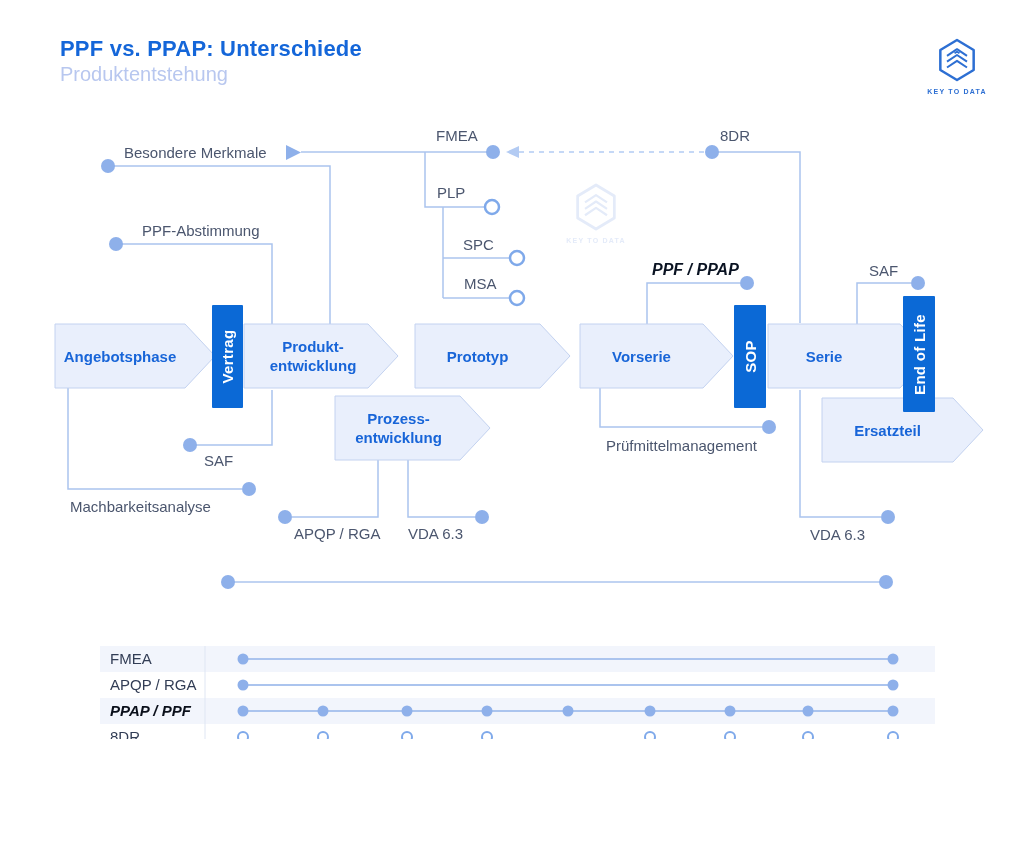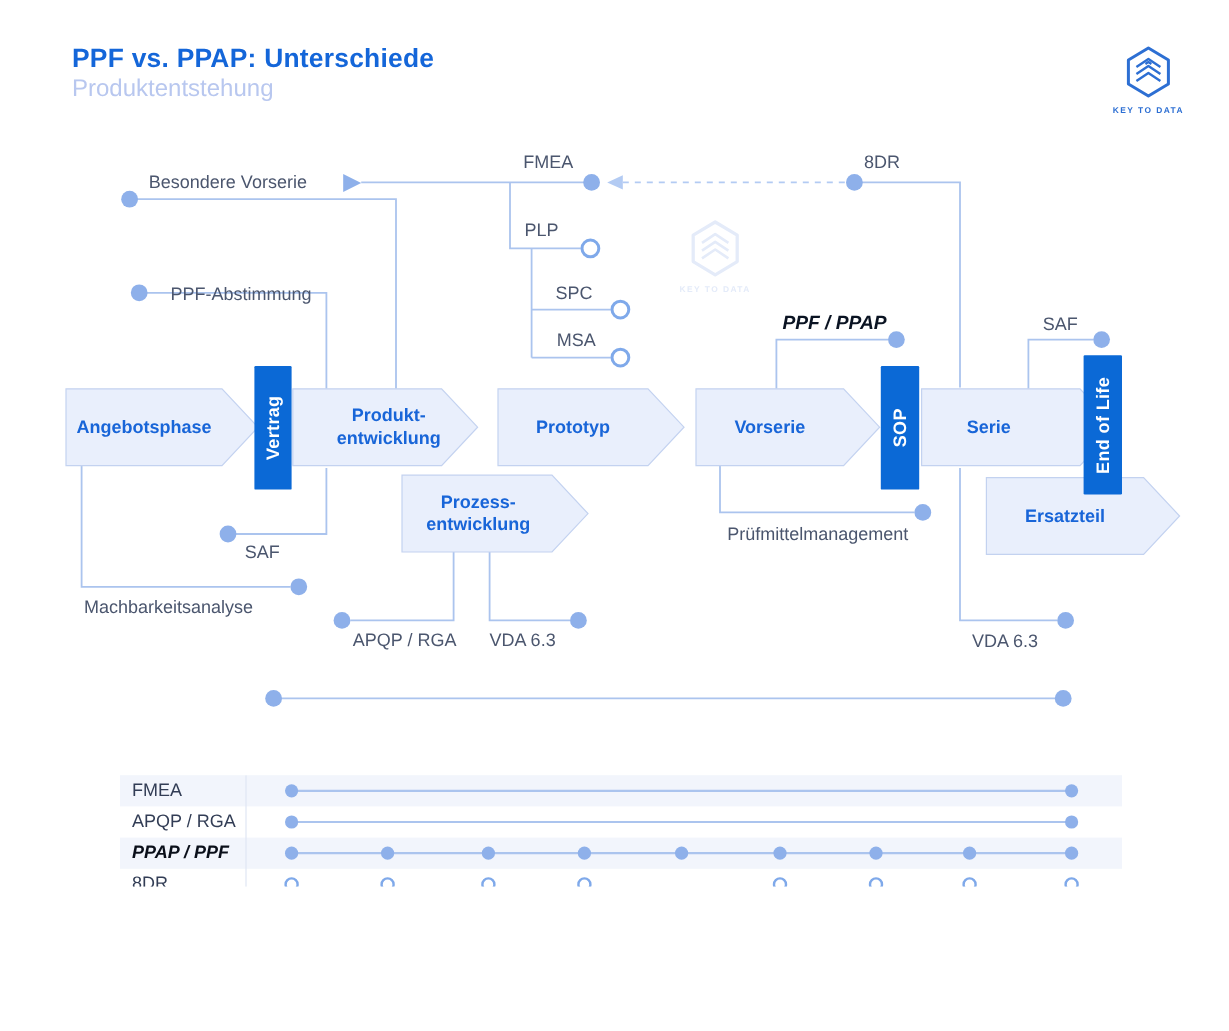--- a/index.html
+++ b/index.html
@@ -143,31 +143,31 @@
     <span>Vertrag</span>
   </div>
   <div class="bar" style="left:734px; top:305px; width:32px; height:103px;">
     <span>SOP</span>
   </div>
   <div class="bar" style="left:903px; top:296px; width:32px; height:116px;">
     <span>End of Life</span>
   </div>
 
   <div class="phase-label" style="left:55px;  top:347px; width:130px;">Angebotsphase</div>
-  <div class="phase-label" style="left:251px; top:337px; width:122px;padding-left:24px;">Produkt-
+  <div class="phase-label" style="left:240px; top:337px; width:122px;padding-left:24px;">Produkt-
 entwicklung</div>
   <div class="phase-label" style="left:415px; top:347px; width:125px;">Prototyp</div>
   <div class="phase-label" style="left:580px; top:347px; width:123px;">Vorserie</div>
   <div class="phase-label" style="left:768px; top:347px; width:112px;">Serie</div>
   <div class="phase-label" style="left:822px; top:421px; width:131px;">Ersatzteil</div>
   <div class="phase-label" style="left:337px; top:409px; width:123px;">Prozess-
 entwicklung</div>
 
-  <div class="note" style="left:124px; top:144px;">Besondere Vorserie</div>
-  <div class="note" style="left:142px; top:237px;">PPF-Abstimmung</div>
+  <div class="note" style="left:124px; top:144px;">Besondere Merkmale</div>
+  <div class="note" style="left:142px; top:222px;">PPF-Abstimmung</div>
   <div class="note" style="left:436px; top:127px;">FMEA</div>
   <div class="note" style="left:437px; top:184px;">PLP</div>
   <div class="note" style="left:463px; top:236px;">SPC</div>
 
   <div class="note" style="left:464px; top:275px;">MSA</div>
   <div class="note" style="left:720px; top:127px;">8DR</div>
   <div class="note" style="left:869px; top:262px;">SAF</div>
   <div class="note em" style="left:652px; top:261px;">PPF / PPAP</div>
   <div class="note" style="left:204px; top:452px;">SAF</div>
   <div class="note" style="left:70px;  top:498px;">Machbarkeitsanalyse</div>

